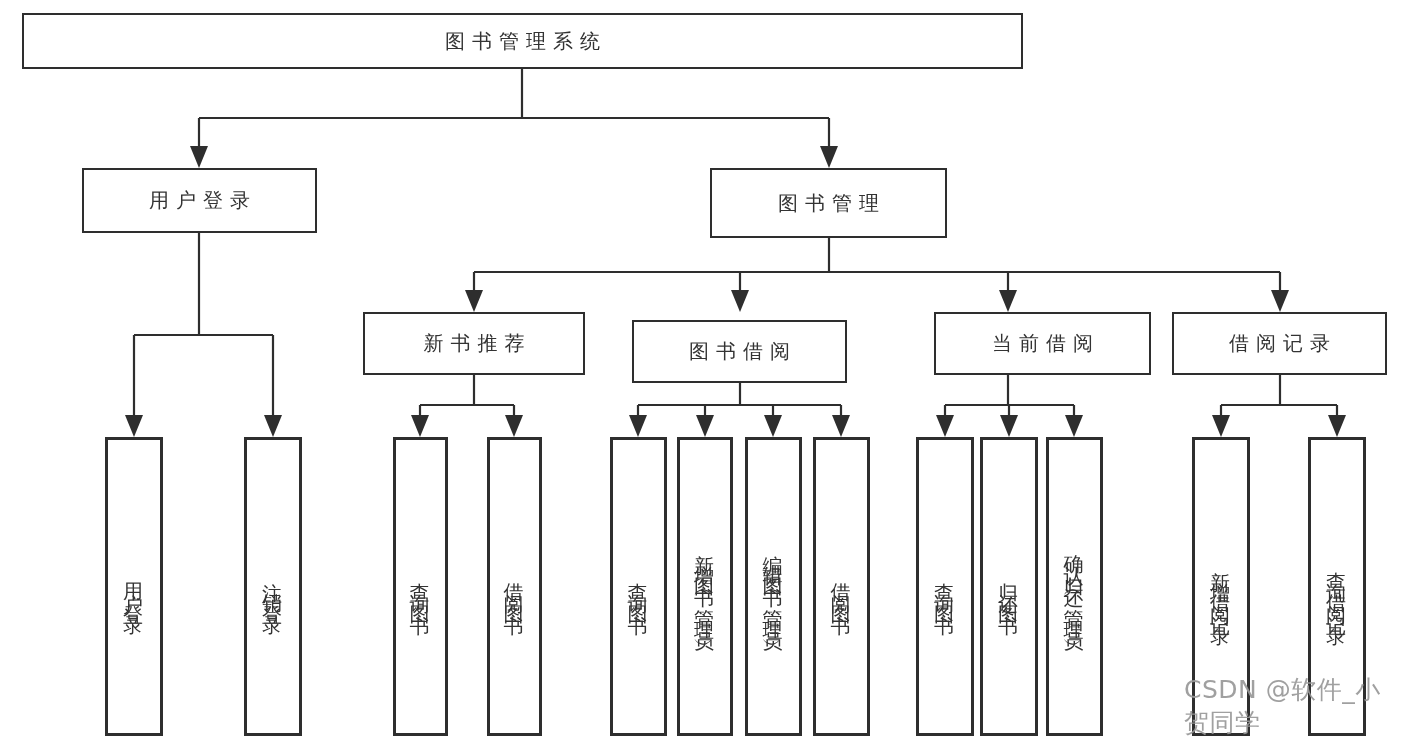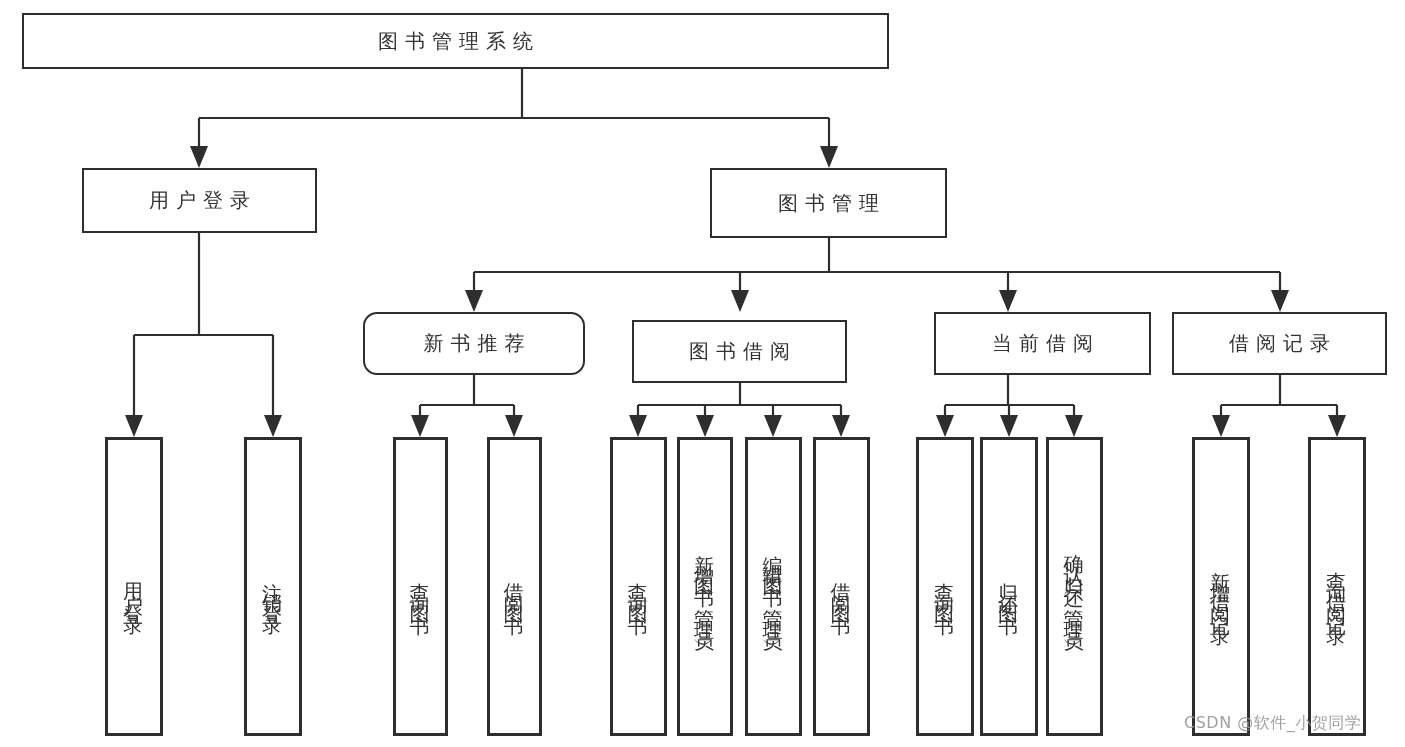--- a/index.html
+++ b/index.html
@@ -29,22 +29,22 @@
   }
   .v-node{
     border-width:3px;
     writing-mode:vertical-rl;
     font-size:20px;
     letter-spacing:11px;
     padding-top:4px;
   }
   .watermark{
     position:absolute;
-    left:1184px;top:713px;
-    font-size:16px;
+    left:1184px;top:673px;
+    font-size:25px;
     letter-spacing:0.5px;
     color:rgba(152,152,152,0.92);
     z-index:5;
   }
 </style>
 </head>
 <body>
 
 <div class="canvas">
 
@@ -80,26 +80,26 @@
 
       <polygon points="936,415 954,415 945,437"></polygon>
       <polygon points="1000,415 1018,415 1009,437"></polygon>
       <polygon points="1065,415 1083,415 1074,437"></polygon>
 
       <polygon points="1212,415 1230,415 1221,437"></polygon>
       <polygon points="1328,415 1346,415 1337,437"></polygon>
     </g>
   </svg>
 
-  <div class="node h-node" style="left:22px;top:13px;width:867px;height:56px;text-align:center;">图书管理系统</div>
+  <div class="node h-node" style="left:22px;top:13px;width:1001px;height:56px;text-align:center;">图书管理系统</div>
 
   <div class="node h-node" style="left:82px;top:168px;width:235px;height:65px;">用户登录</div>
   <div class="node h-node" style="left:710px;top:168px;width:237px;height:70px;">图书管理</div>
 
-  <div class="node h-node" style="left:363px;top:312px;width:222px;height:63px;border-radius:14px;">新书推荐</div>
+  <div class="node h-node" style="left:363px;top:312px;width:222px;height:63px;">新书推荐</div>
   <div class="node h-node" style="left:632px;top:320px;width:215px;height:63px;">图书借阅</div>
   <div class="node h-node" style="left:900px;top:312px;width:217px;height:63px;margin-left:34px;">当前借阅</div>
   <div class="node h-node" style="left:1172px;top:312px;width:215px;height:63px;">借阅记录</div>
 
   <div class="node v-node" style="left:105px;top:437px;width:58px;height:299px;">用户登录</div>
   <div class="node v-node" style="left:244px;top:437px;width:58px;height:299px;">注销登录</div>
 
   <div class="node v-node" style="left:393px;top:437px;width:55px;height:299px;">查询图书</div>
   <div class="node v-node" style="left:487px;top:437px;width:55px;height:299px;">借阅图书</div>
 

